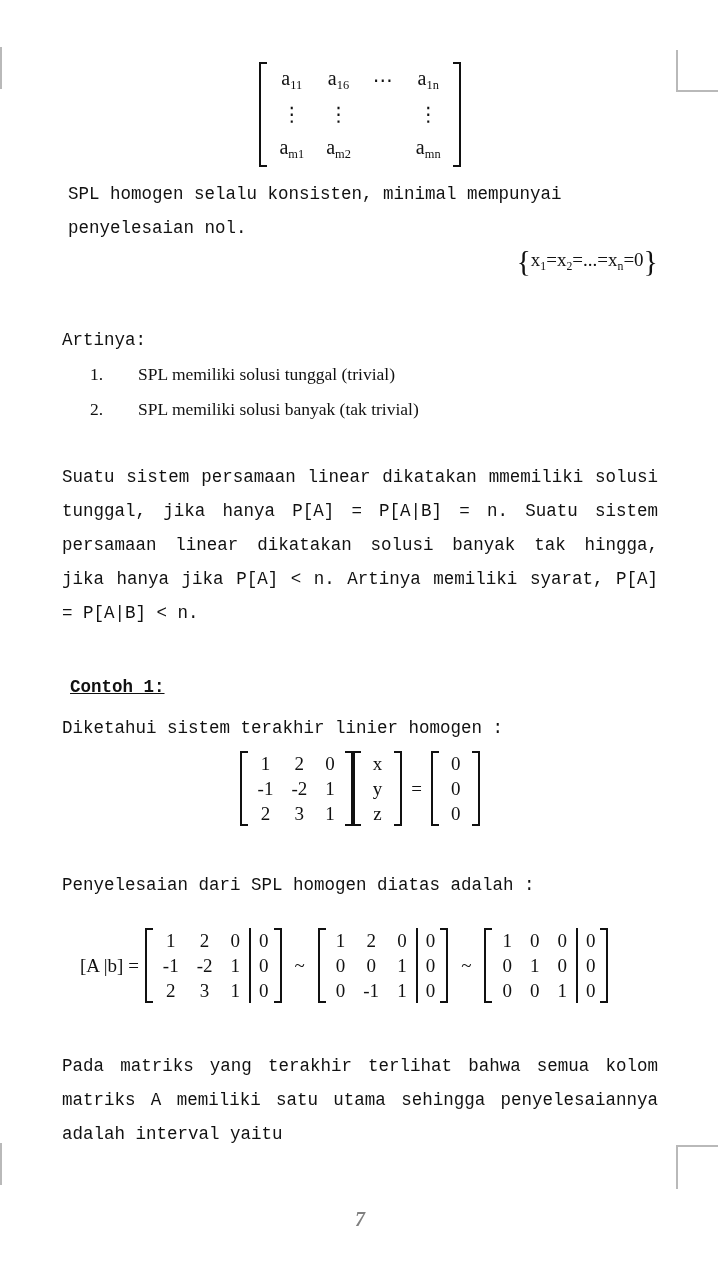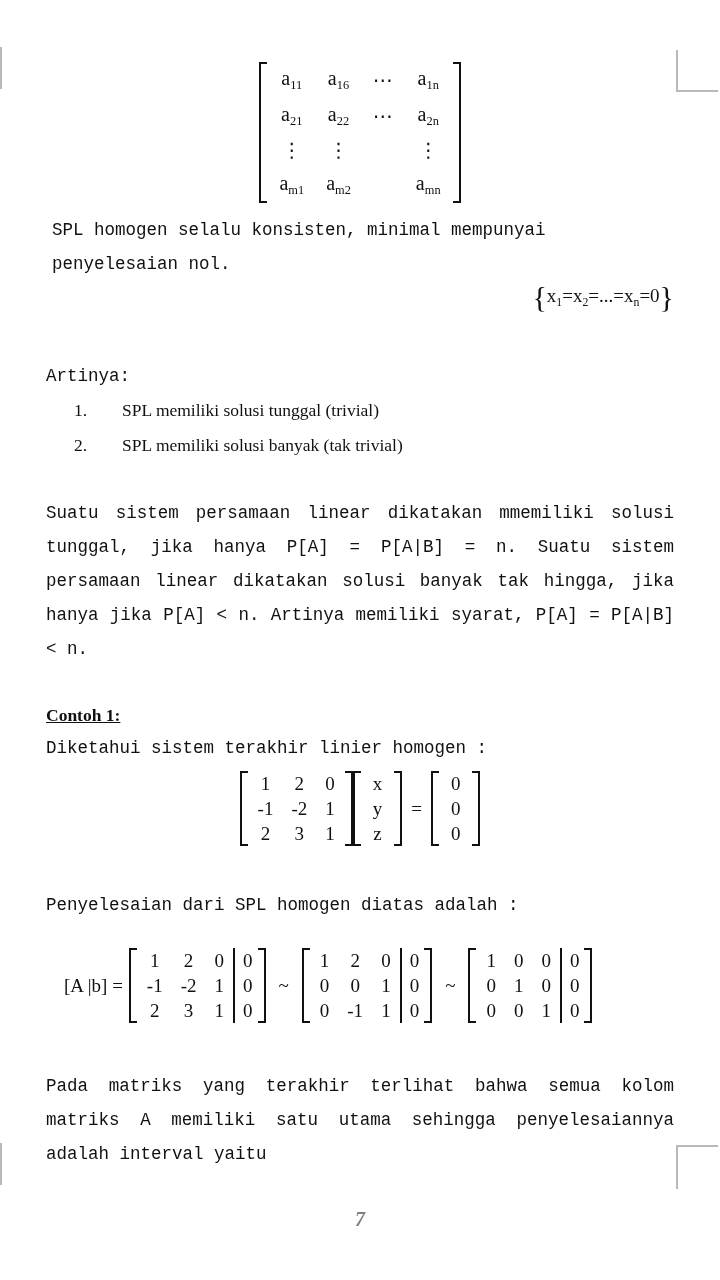--- a/index.html
+++ b/index.html
@@ -44,41 +44,42 @@
   .crop-br .v { left: 0; top: 2px; }
   .crop-br .h { left: 0; top: 0px; }
 
   
   .page {
     position: absolute;
     left: 0; top: 0;
     width: 720px;
     height: 1280px;
     box-sizing: border-box;
-    padding: 0 46px;
+    padding: 0 62px;
   }
 
   .para {
     font-size: 17.5px;
     line-height: 34px;
     margin: 0;
     text-align: left;
     font-family: Liberation Mono, monospace;
   }
   .para.justify {
     text-align: justify;
     text-justify: inter-word;
   }
 
   .heading-underline {
     font-size: 17.5px;
     line-height: 32px;
     font-weight: bold;
     text-decoration: underline;
-    margin: 0;
+    margin: 8px;
+    font-family: Liberation Mono, monospace;
   }
 
   
   .num-list {
     margin: 0;
     padding: 0;
     list-style: none;
   }
   .num-list li {
     font-size: 17.5px;
@@ -229,26 +230,20 @@
       <div class="brk brk-l">
           <span></span>
         </div>
       <table class="mgrid big">
         <tbody>
             <tr>
           <td><span>a</span><sub>11</sub></td>
           <td><span>a</span><sub>16</sub></td>
           <td class="dots-h">⋯</td>
           <td><span>a</span><sub>1n</sub></td>
-        </tr>
-        <tr>
-          <td><span>a</span><sub>21</sub></td>
-          <td><span>a</span><sub>22</sub></td>
-          <td class="dots-h">⋯</td>
-          <td><span>a</span><sub>2n</sub></td>
         </tr>
         <tr>
           <td class="vdots">⋮</td>
           <td class="vdots">⋮</td>
           <td></td>
           <td class="vdots">⋮</td>
         </tr>
         <tr>
           <td><span>a</span><sub>m1</sub></td>
           <td><span>a</span><sub>m2</sub></td>

